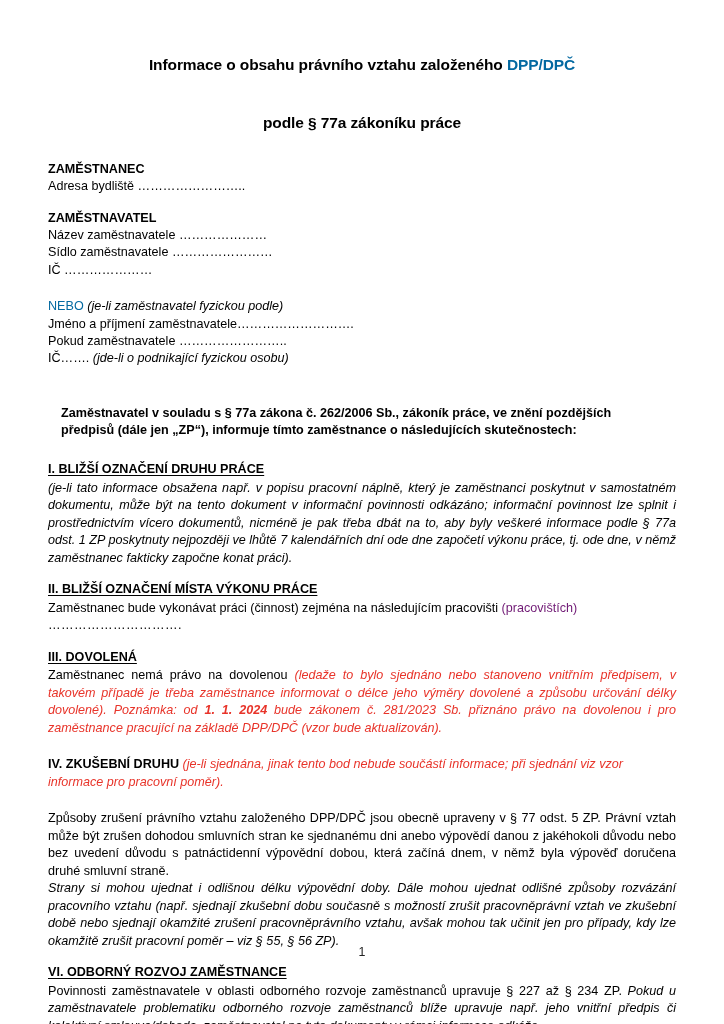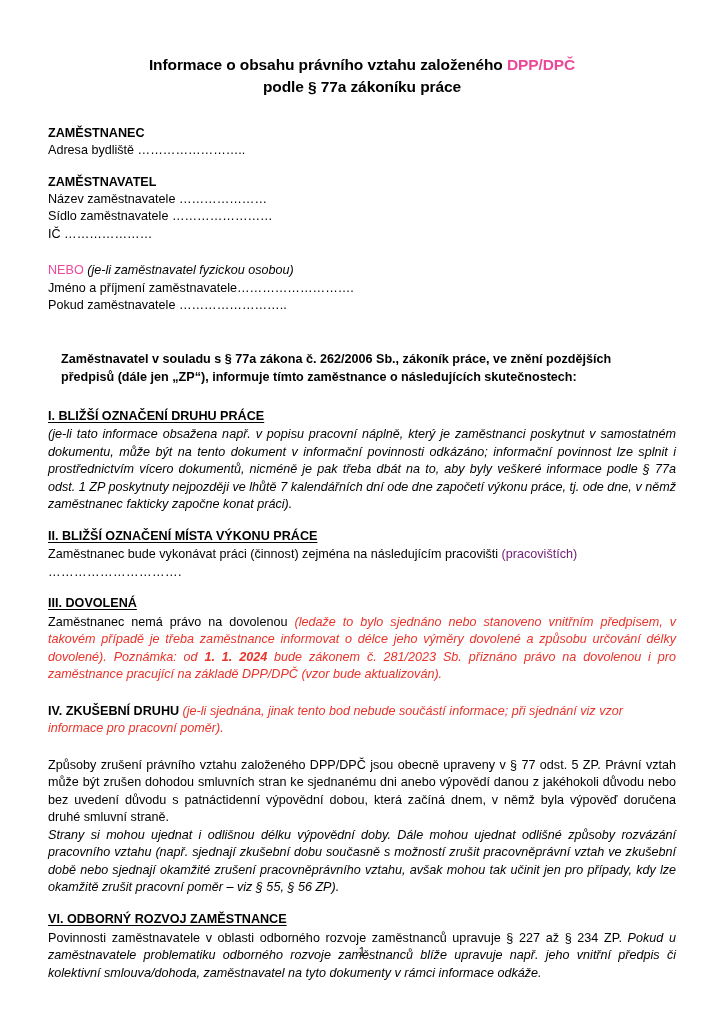--- a/index.html
+++ b/index.html
@@ -36,21 +36,21 @@
 
   
   .doc-title {
     text-align: center;
     font-weight: bold;
     font-size: 15.5px;
     line-height: 1.45;
     margin: 0 0 26px 0;
     letter-spacing: -0.1px;
   }
-  .doc-title .line2 { display: block; }
+  .doc-title .line2 { display: block; margin-top: 36px; }
 
   
   .blk {
     font-size: 12.6px;
     line-height: 1.38;
     margin: 0;
   }
 
   .label-bold {
     font-weight: bold;
@@ -81,21 +81,21 @@
     font-size: 12.6px;
     line-height: 1.39;
     margin: 0;
     text-align: justify;
   }
   .para.left { text-align: left; }
 
   .ital { font-style: italic; }
   .bold { font-weight: bold; }
 
-  .blue  { color: #ec4899; margin-top: 24px; }
+  .blue  { color: #0369a1; margin-top: 24px; }
   .blue-light { color: #701a75; }
 
   .red-ital {
     color: #E8342A;
     font-style: italic;
   }
 
   .intro {
     font-weight: bold;
     font-size: 12.6px;
@@ -135,24 +135,27 @@
 
     <p class="label-bold">ZAMĚSTNAVATEL</p>
     <p class="blk">Název zaměstnavatele …………………</p>
     <p class="blk">Sídlo zaměstnavatele ……………………</p>
     <p class="blk">IČ …………………</p>
 
     <div class="gap-lg"></div>
 
     <p class="blk">
       <span class="blue">NEBO</span>
-      <span class="ital">(je-li zaměstnavatel fyzickou osobou)</span>
+      <span class="ital">(je-li zaměstnavatel fyzickou podle)</span>
     </p>
     <p class="blk">Jméno a příjmení zaměstnavatele……………………….</p>
     <p class="blk">Pokud zaměstnavatele ……………………..</p>
+    <p class="blk">
+      <span>IČ……. </span><span class="ital">(jde-li o podnikající fyzickou osobu)</span>
+    </p>
 
     <div class="gap-xl"></div>
 
     <p class="intro">Zaměstnavatel v souladu s § 77a zákona č. 262/2006 Sb., zákoník práce, ve znění pozdějších předpisů (dále jen „ZP“), informuje tímto zaměstnance o následujících skutečnostech:</p>
 
     <div class="gap-sm"></div>
 
     <p class="sec-head">
       <span class="u">I. BLIŽŠÍ OZNAČENÍ DRUHU PRÁCE</span>
     </p>

